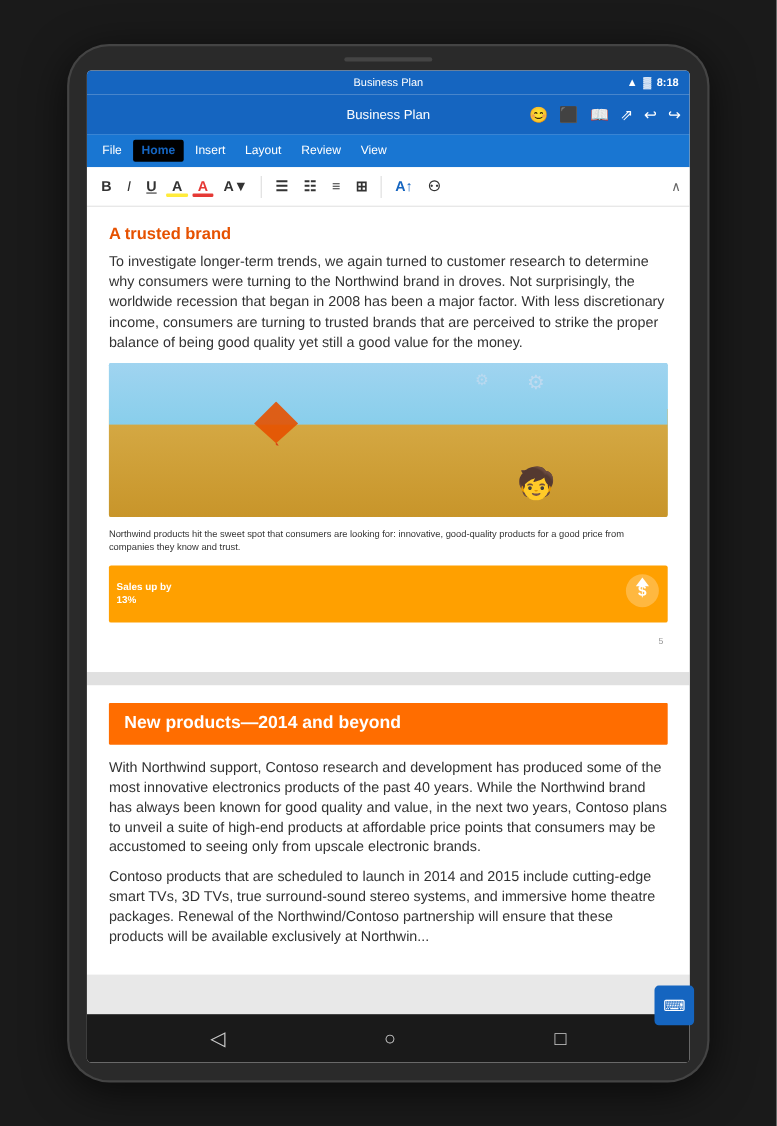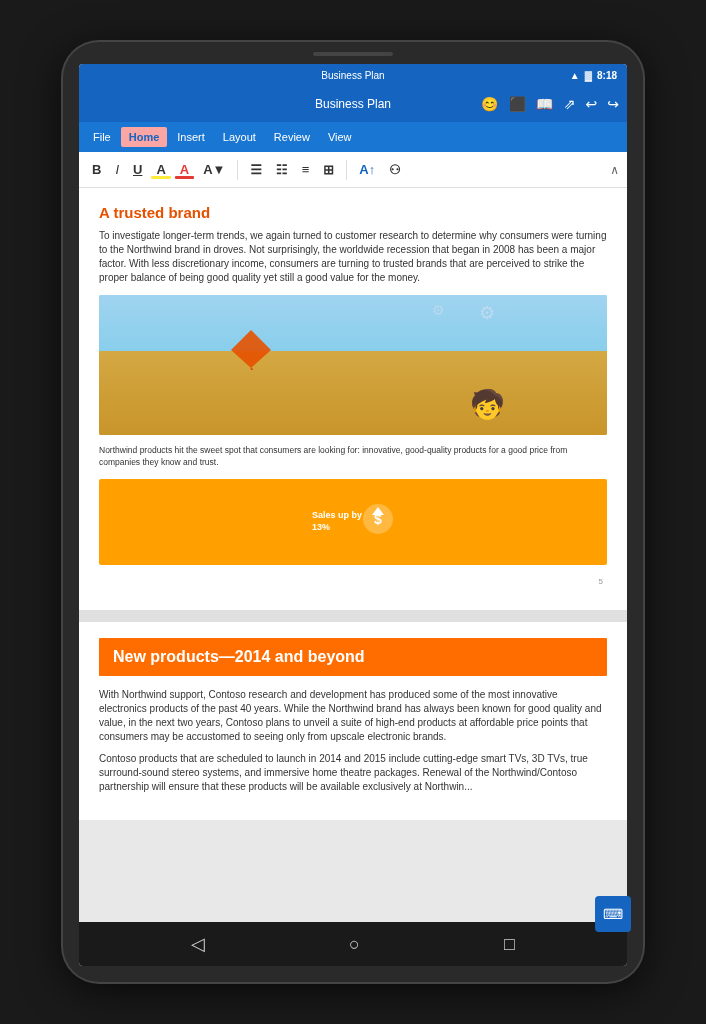--- a/index.html
+++ b/index.html
@@ -91,21 +91,21 @@
       gap: 2px;
     }
     .menu-item {
       color: white;
       font-size: 11px;
       padding: 4px 8px;
       border-radius: 2px;
       cursor: pointer;
     }
     .menu-item.active {
-      background: #fca5a5;
+      background: #000000;
       color: #1565c0;
       font-weight: 600;
     }
     
     .toolbar {
       background: white;
       display: flex;
       align-items: center;
       padding: 4px 8px;
       height: 36px;
@@ -143,21 +143,21 @@
       padding: 16px 20px;
       max-width: 100%;
     }
     .section-title {
       color: #e65100;
       font-size: 15px;
       font-weight: bold;
       margin-bottom: 8px;
     }
     .body-text {
-      font-size: 10px;
+      font-size: 13px;
       line-height: 1.4;
       color: #333;
       margin-bottom: 10px;
     }
     .doc-image {
       width: 100%;
       height: 140px;
       background: linear-gradient(180deg, #87ceeb 30%, #c8a93a 30%);
       border-radius: 2px;
       margin-bottom: 10px;
@@ -184,24 +184,24 @@
     }
     
     .info-boxes {
       display: flex;
       gap: 6px;
       margin-bottom: 8px;
     }
     .info-box {
       flex: 1;
       background: #FFA000;
-      padding: 24px;
-      border-radius: 2px;
-      display: flex;
-      justify-content: center;
+      padding: 7px;
+      border-radius: 2px;
+      display: flex;
+      justify-content: space-between;
       align-items: center;
     }
     .info-box-text {
       font-size: 9px;
       font-weight: bold;
       color: white;
       line-height: 1.3;
     }
     .info-box-icon {
       font-size: 22px;

